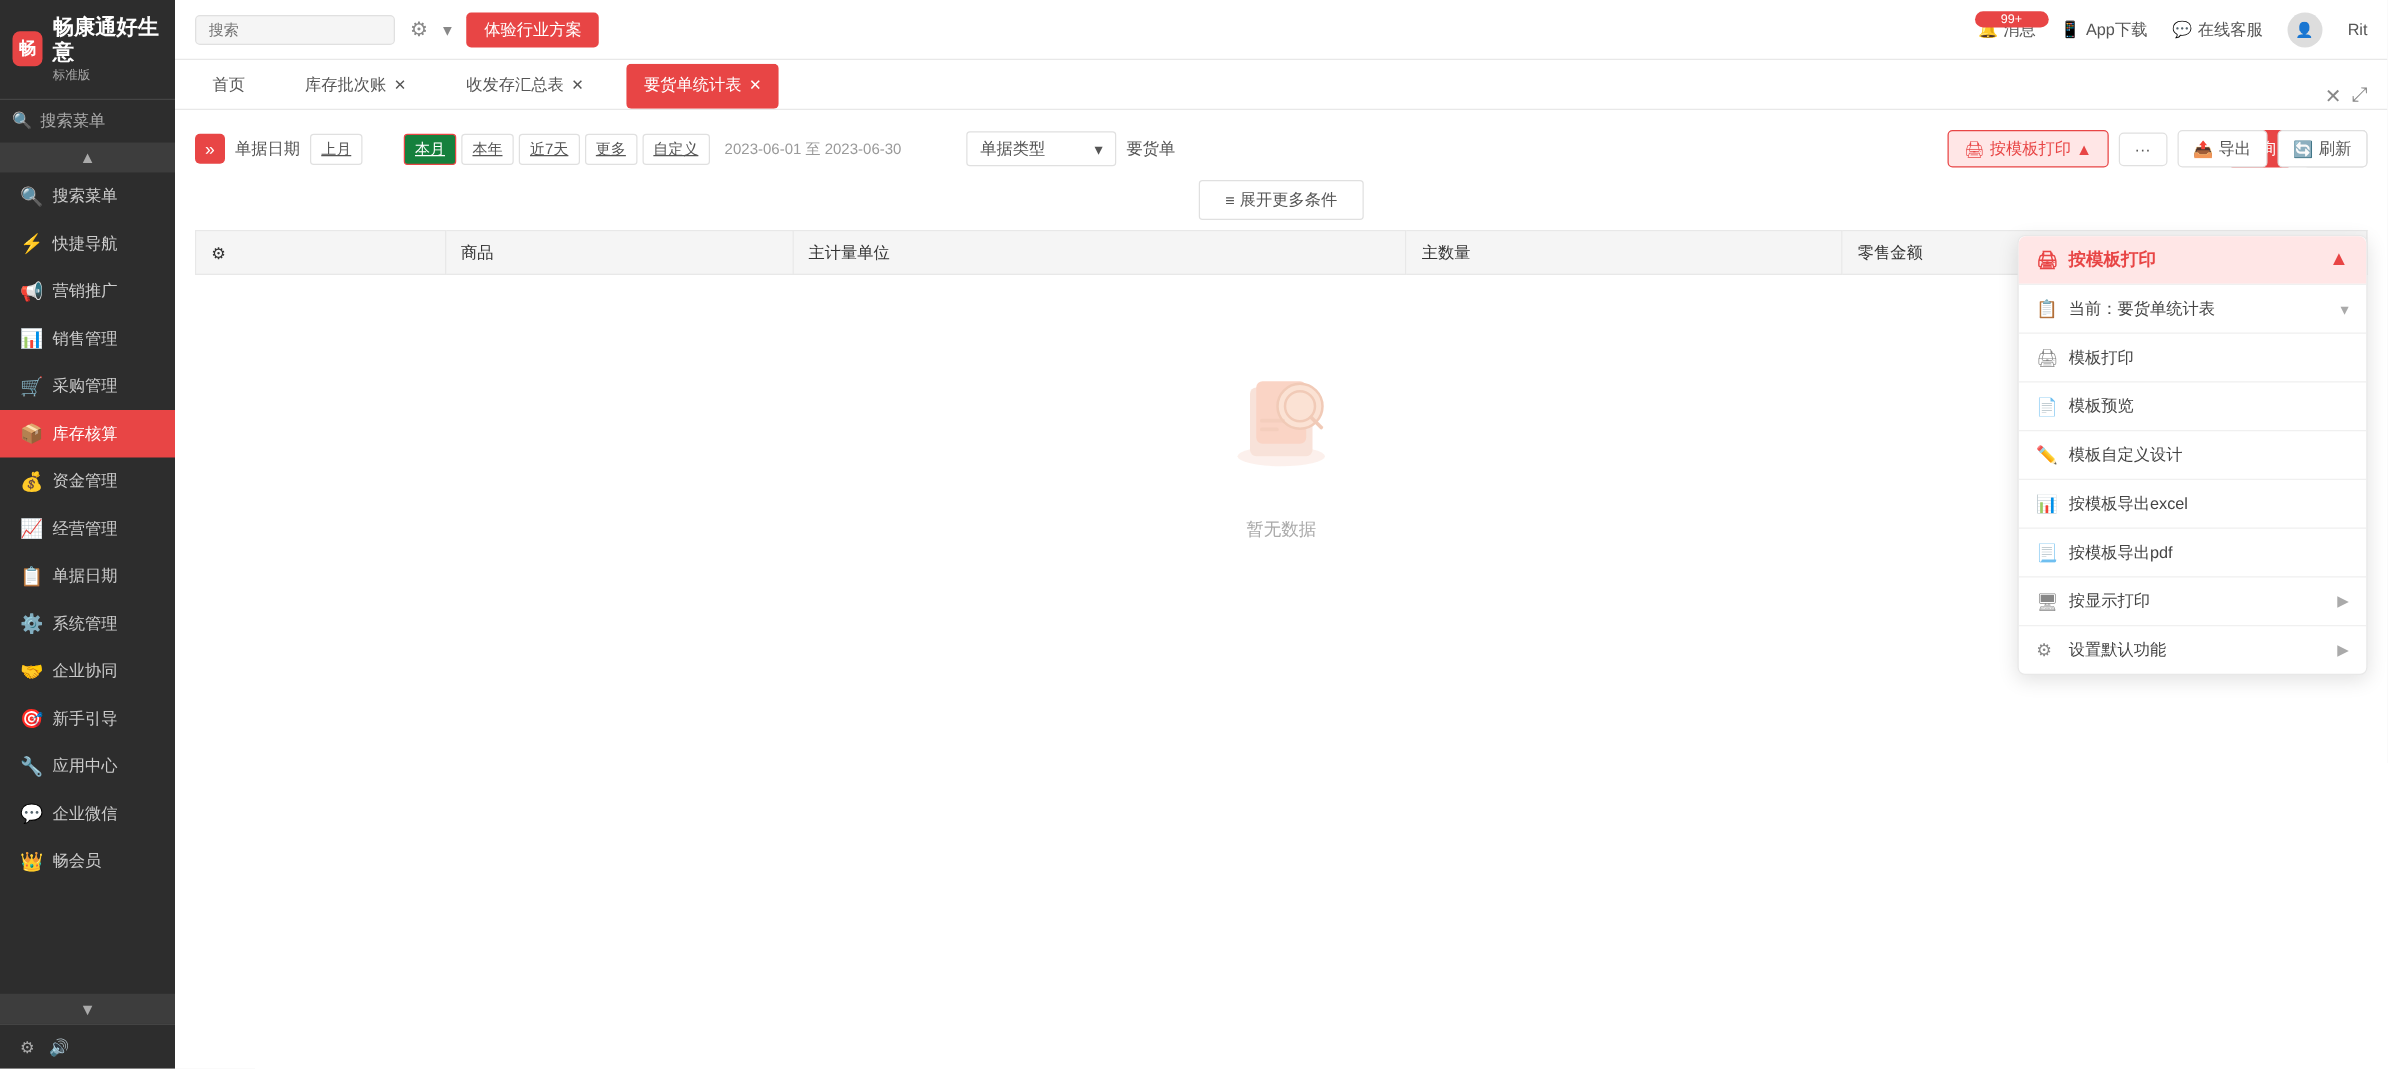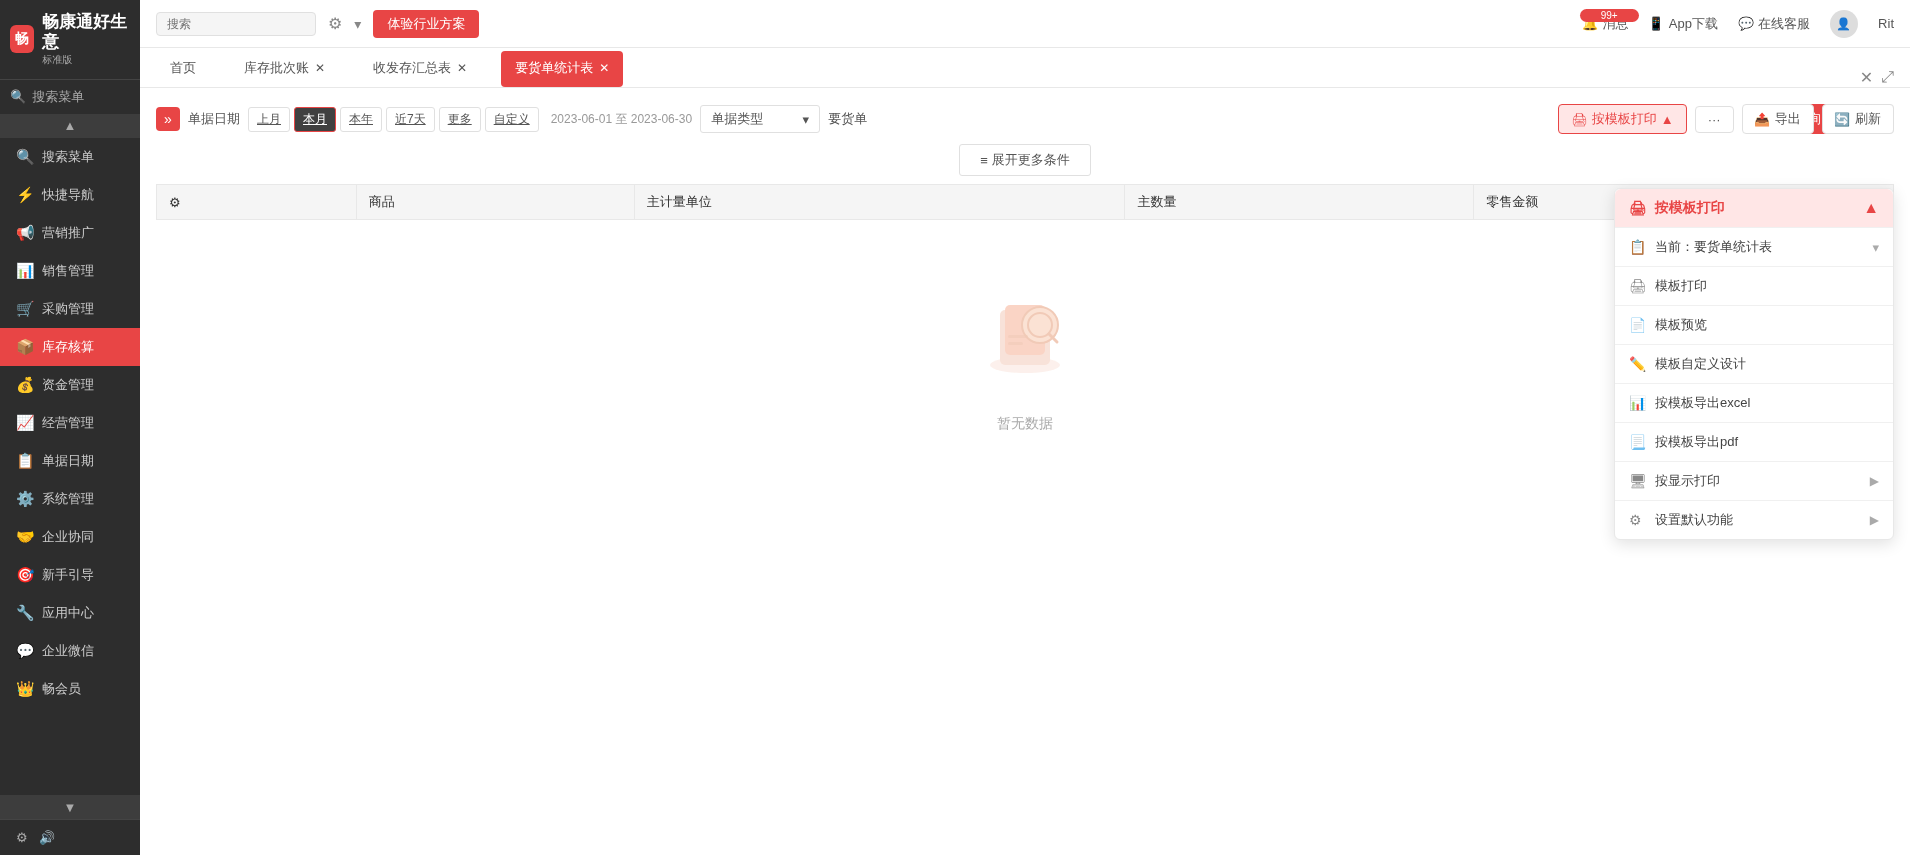--- a/index.html
+++ b/index.html
@@ -179,28 +179,28 @@
     .filter-label { color: #555; font-size: 13px; }
     .filter-date-options {
       display: flex; gap: 4px; align-items: center;
     }
     .date-btn {
       padding: 3px 8px; font-size: 12px;
       border: 1px solid #e0e0e0; border-radius: 3px;
       background: white; cursor: pointer; color: #555; text-decoration: underline;
     }
     .date-btn.active {
-      background: #404040; color: white; border-color: #e84545;
+      background: #15803d; color: white; border-color: #e84545; margin-left: 29px;
     }
     .date-range-text { font-size: 12px; color: #999; }
     .filter-select {
       display: flex; align-items: center; gap: 4px;
       border: 1px solid #e0e0e0; border-radius: 3px;
       padding: 4px 10px; background: white; cursor: pointer;
-      font-size: 13px; color: #555; min-width: 120px;
+      font-size: 13px; color: #555; min-width: 120px; margin-left: 44px;
     }
     .expand-more-btn {
       margin: 4px auto;
       display: flex; align-items: center; gap: 4px;
       padding: 6px 20px;
       border: 1px solid #e0e0e0; border-radius: 3px;
       background: white; cursor: pointer; font-size: 13px; color: #555;
       width: fit-content;
     }
 

